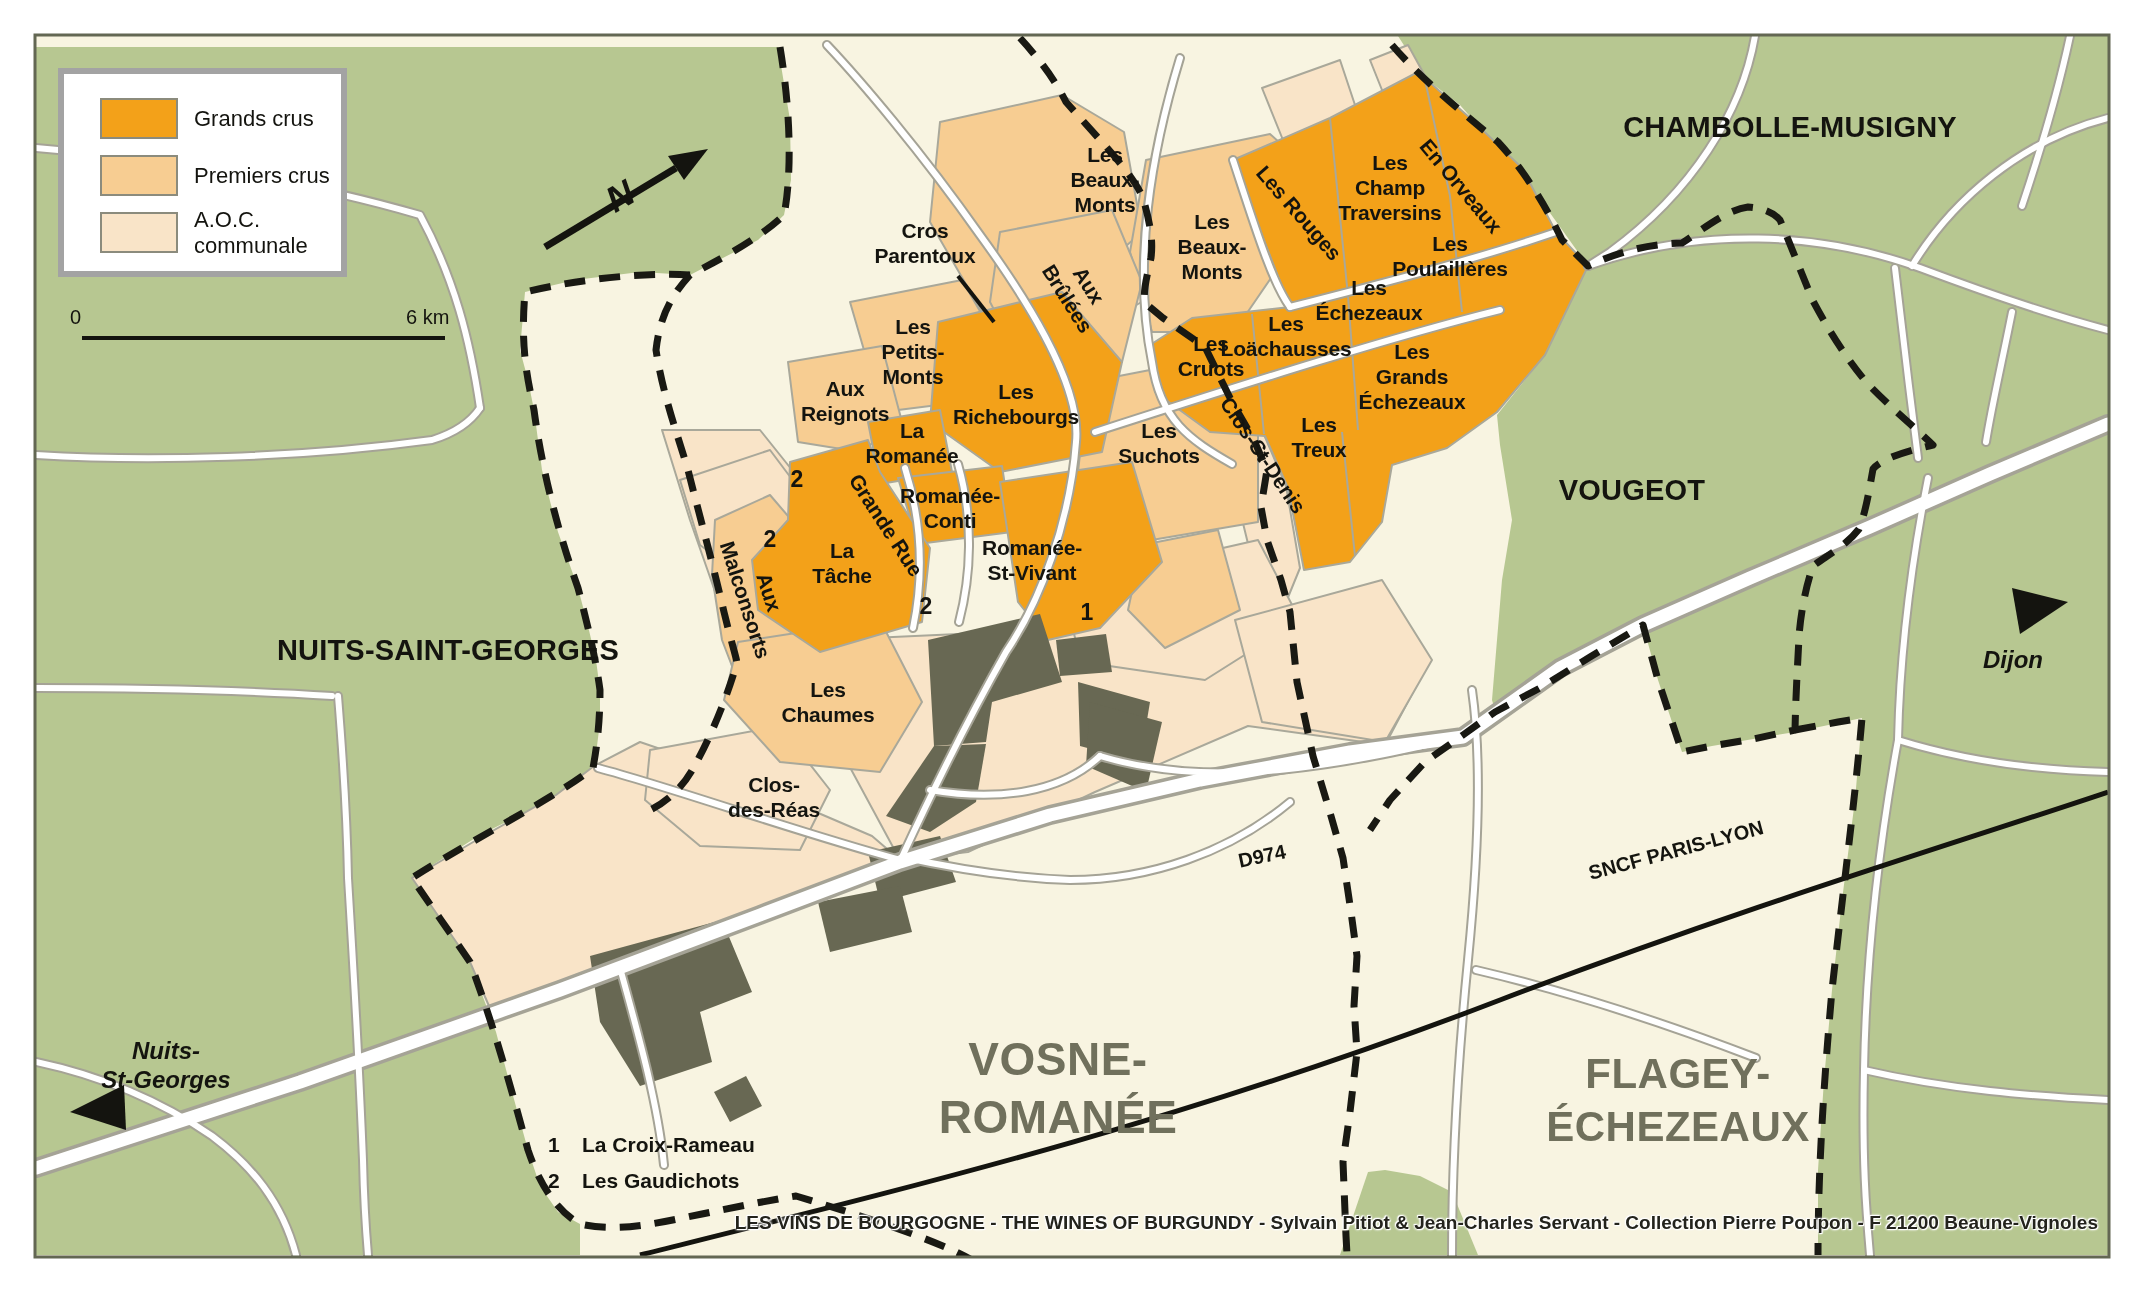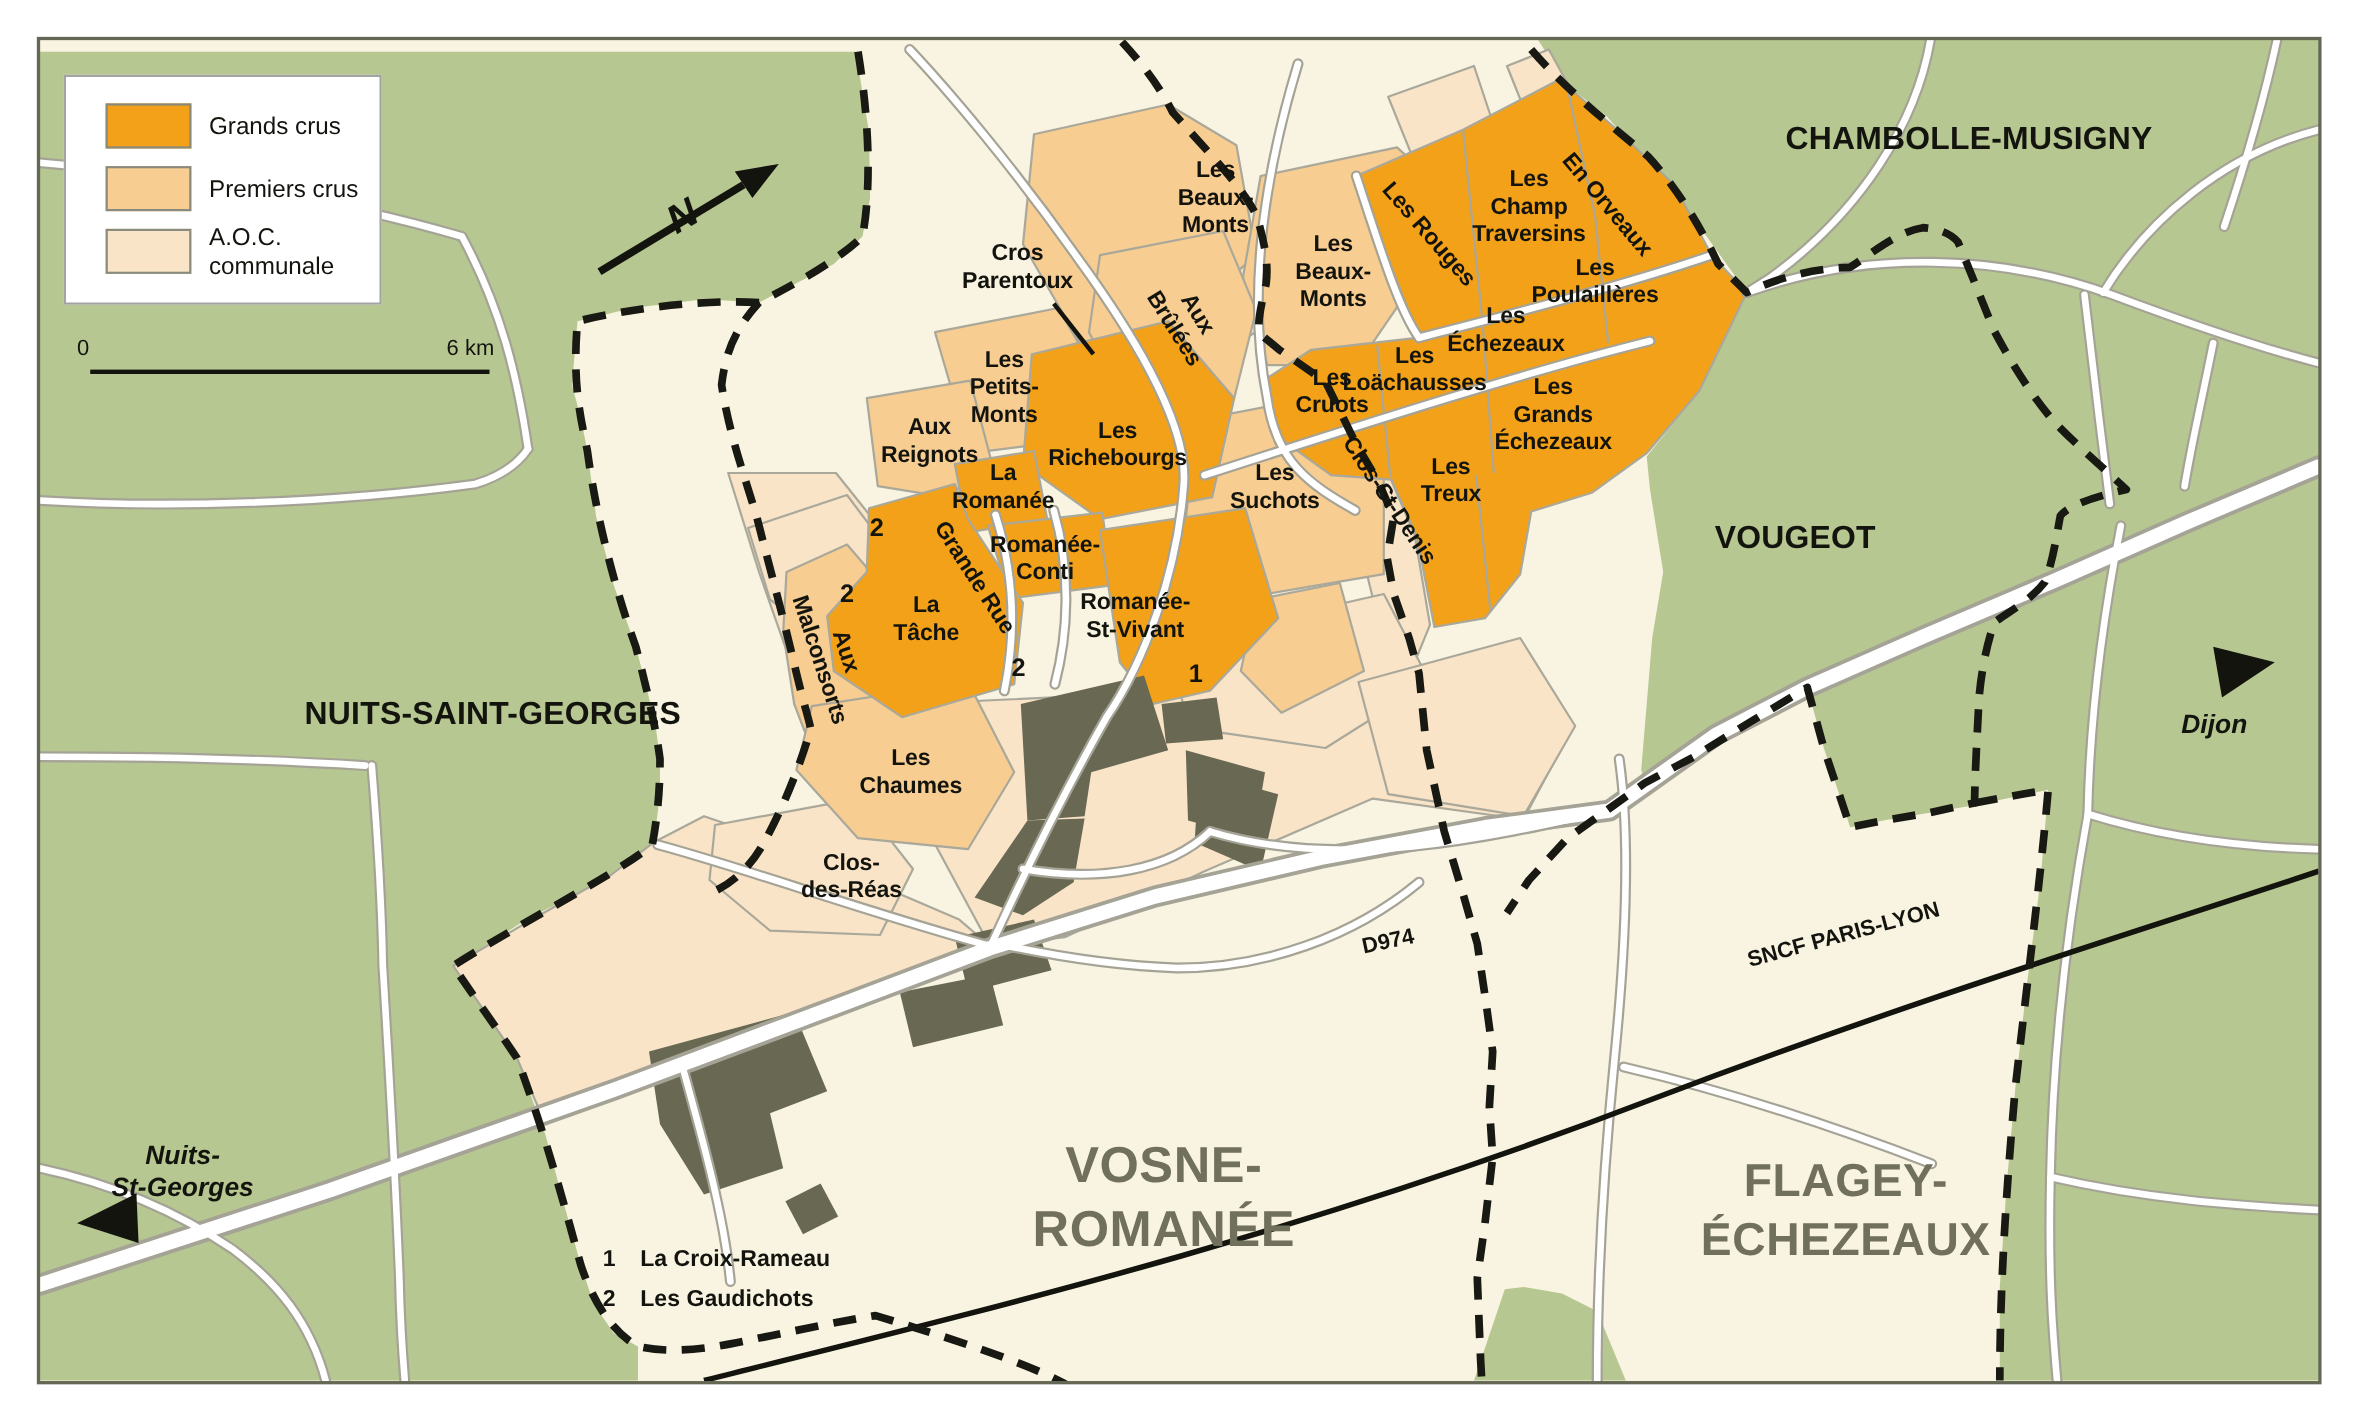--- a/index.html
+++ b/index.html
@@ -12,21 +12,21 @@
   .vy{font-size:21px;letter-spacing:-0.2px;}
   .commune{font-size:29px;font-weight:800;letter-spacing:0.2px;}
   .commune-big{font-size:46px;font-weight:800;color:#70705c;line-height:1.25;letter-spacing:0.5px;}
   .flagey{font-size:42px;}
   .city{font-size:24px;font-style:italic;font-weight:700;}
   .road-label{font-size:20px;font-weight:700;}
   .num{font-size:23px;font-weight:700;}
   .north{font-size:36px;font-weight:800;font-style:italic;}
   
   #legend{position:absolute;left:58px;top:68px;width:289px;height:209px;background:#ffffff;
-          border:2px solid #a3a3a3;box-sizing:border-box;padding:24px 0 0 36px;}
+          border:6px solid #a3a3a3;box-sizing:border-box;padding:24px 0 0 36px;}
   .legend-row{display:flex;align-items:center;margin-bottom:16px;height:41px;}
   .swatch{width:78px;height:41px;border:2px solid #8b8b7d;box-sizing:border-box;margin-right:16px;flex:0 0 auto;}
   .sw0{background:#f3a119;} .sw1{background:#f7cd92;} .sw2{background:#f9e4c8;}
   .legend-label{font-size:22px;color:#14140f;font-weight:500;}
   
   #scalebar .tick-label{position:absolute;font-size:20px;color:#14140f;font-weight:500;}
   #scale-line{position:absolute;left:82px;top:336px;width:363px;height:4px;background:#14140f;}
   
   #footnotes{position:absolute;left:548px;top:1133px;}
   .fn-row{display:flex;margin-bottom:12px;font-size:21px;font-weight:700;color:#14140f;}
@@ -301,14 +301,15 @@
     <div class="fn-row">
       <span class="fn-num">1</span>
       <span>La Croix-Rameau</span>
     </div>
     <div class="fn-row">
       <span class="fn-num">2</span>
       <span>Les Gaudichots</span>
     </div>
   </div>
 
+  <div id="attribution">LES VINS DE BOURGOGNE - THE WINES OF BURGUNDY - Sylvain Pitiot &amp; Jean-Charles Servant - Collection Pierre Poupon - F 21200 Beaune-Vignoles</div>
 
 </div>
 
 </body></html>

